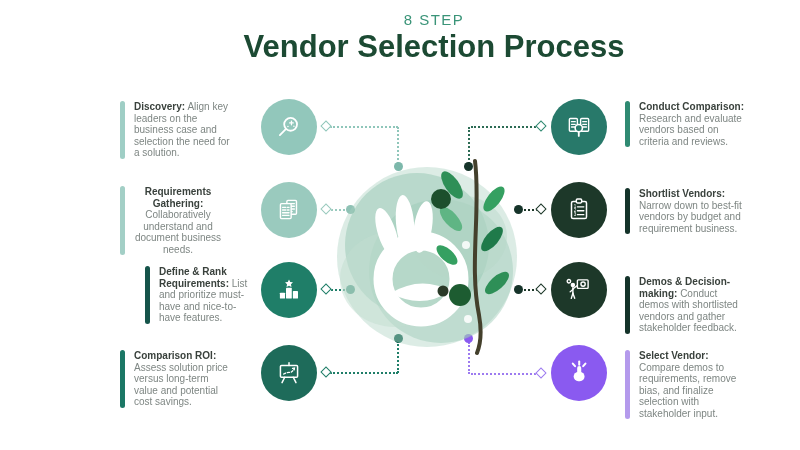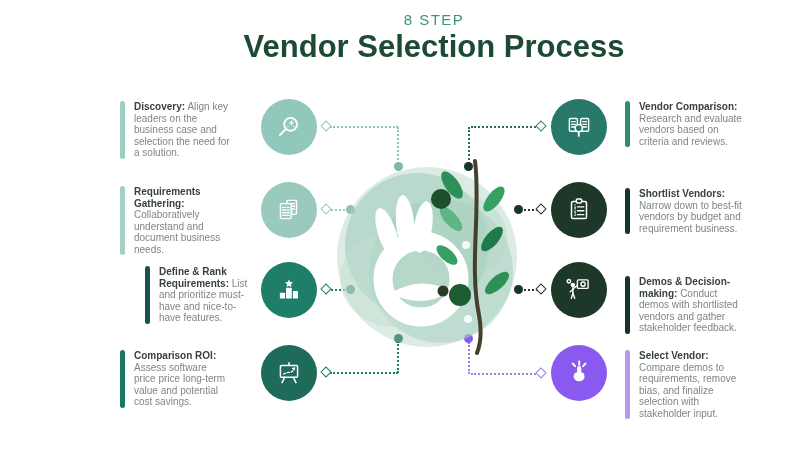--- a/index.html
+++ b/index.html
@@ -7,21 +7,21 @@
          font-family:"Liberation Sans",sans-serif;margin-left:34px;}
   .kicker{position:absolute;top:11px;left:0;width:100%;text-align:center;
           font-size:15px;letter-spacing:1.5px;color:#3a9478;font-weight:500;}
   .big-title{position:absolute;top:29px;left:0;width:100%;text-align:center;
           font-size:31px;font-weight:bold;color:#1c4a33;}
   .step{position:absolute;display:flex;gap:9px;align-items:stretch;}
   .bar{width:5px;flex:0 0 5px;border-radius:3px;}
   .txt{font-size:10px;line-height:1.15;color:#7e8683;}
   .txt b{color:#39413c;font-weight:bold;}
   .w-l{width:96px;}
-  .w-l2{width:88px;}
+  .w-l2{width:88px;text-align:center;}
   .w-r{width:108px;}
   .icon-circle{position:absolute;width:56px;height:56px;border-radius:50%;
                display:flex;align-items:center;justify-content:center;}
   .hline{position:absolute;border-top:2px dotted;height:0;}
   .vline{position:absolute;border-left:2px dotted;width:0;}
   .dot{position:absolute;width:9px;height:9px;border-radius:50%;}
   .diamond{position:absolute;width:6px;height:6px;transform:rotate(45deg);
            border:1.5px solid;background:#fff;}
   
   .c-l1{background:#92c7bb;} .b-l1{background:#9fcec5;}
@@ -61,26 +61,26 @@
   <div class="step" style="left:86px;top:186px;">
     <div class="bar b-l2"></div>
     <div class="txt w-l2"><b>Requirements Gathering:</b> <span>Collaboratively understand and document business needs.</span></div>
   </div>
   <div class="step" style="left:86px;top:266px;padding-left:25px;">
     <div class="bar b-l3"></div>
     <div class="txt w-l"><b>Define &amp; Rank Requirements:</b> <span>List and prioritize must-have and nice-to-have features.</span></div>
   </div>
   <div class="step" style="left:86px;top:350px;">
     <div class="bar b-l4"></div>
-    <div class="txt w-l"><b>Comparison ROI:</b> <span>Assess software price price long-term value and potential cost savings.</span></div>
+    <div class="txt w-l"><b>Comparison ROI:</b> <span>Assess solution price versus long-term value and potential cost savings.</span></div>
   </div>
 
   <div class="step" style="left:591px;top:101px;">
     <div class="bar b-r1"></div>
-    <div class="txt w-r"><b>Vendor Comparison:</b> <span>Research and evaluate vendors based on criteria and reviews.</span></div>
+    <div class="txt w-r"><b>Conduct Comparison:</b> <span>Research and evaluate vendors based on criteria and reviews.</span></div>
   </div>
   <div class="step" style="left:591px;top:188px;">
     <div class="bar b-r2"></div>
     <div class="txt w-r"><b>Shortlist Vendors:</b> <span>Narrow down to best-fit vendors by budget and requirement business.</span></div>
   </div>
   <div class="step" style="left:591px;top:276px;">
     <div class="bar b-r3"></div>
     <div class="txt w-r"><b>Demos &amp; Decision-making:</b> <span>Conduct demos with shortlisted vendors and gather stakeholder feedback.</span></div>
   </div>
   <div class="step" style="left:591px;top:350px;">

